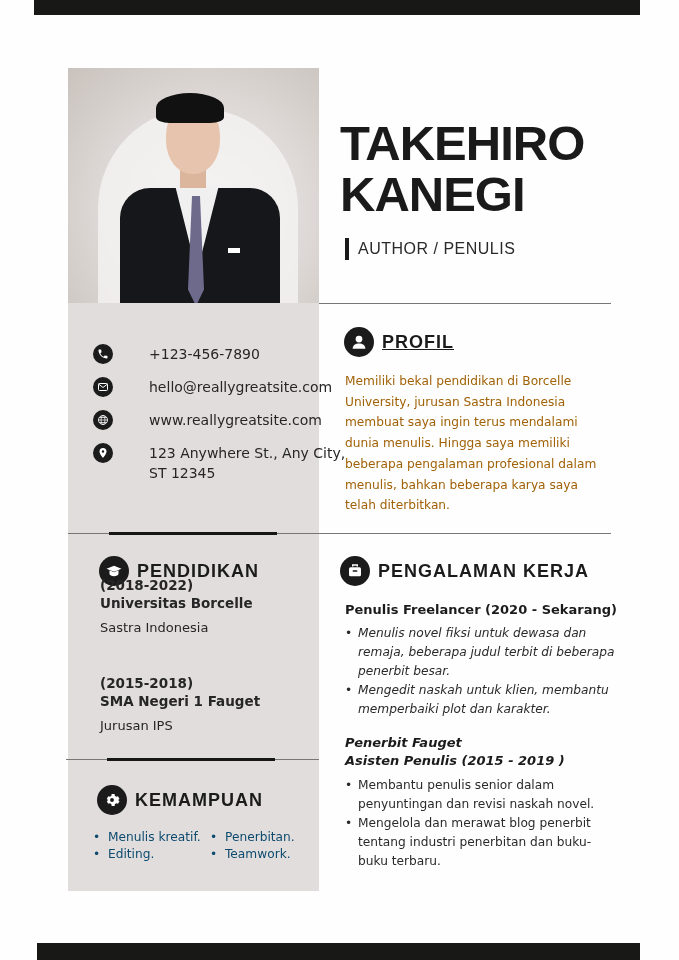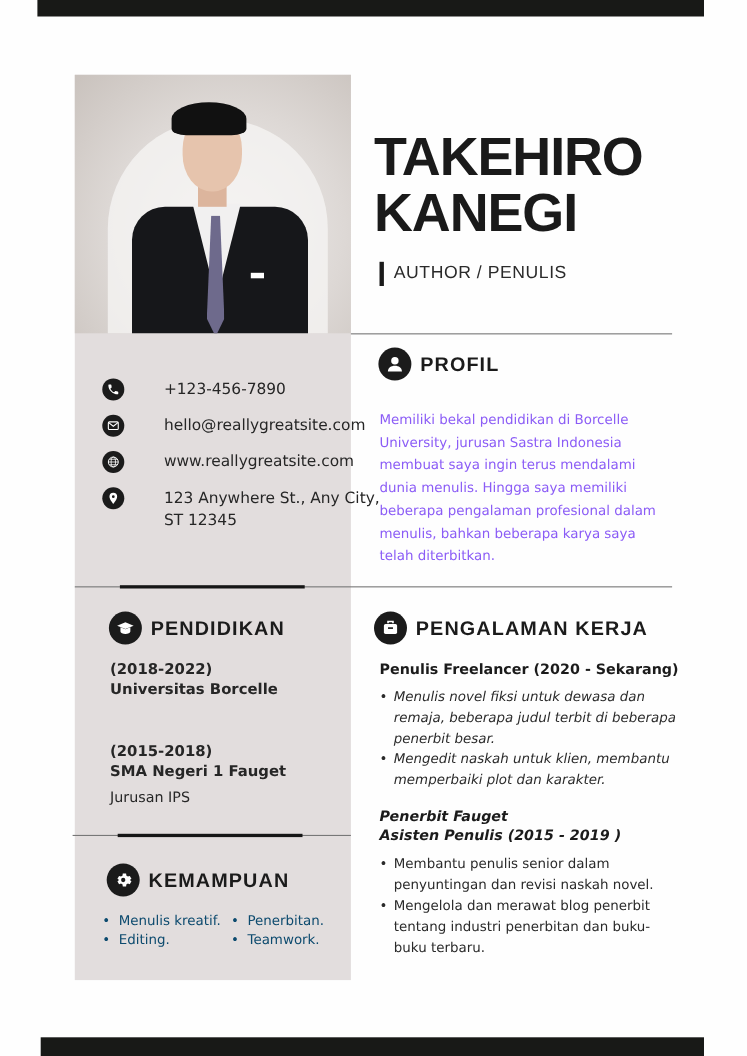--- a/index.html
+++ b/index.html
@@ -27,21 +27,21 @@
 
   .contact { position:absolute; left:93px; display:flex; align-items:flex-start; font-size:14px; color:#262626; line-height:20px;gap:28px; }
   .icircle { width:20px; height:20px; border-radius:50%; background:#1b1b1b; display:flex; align-items:center; justify-content:center; margin-right:8px; flex-shrink:0; }
   .icircle svg { width:12px; height:12px; }
 
   .sec-head { position:absolute; display:flex; align-items:center; }
   .sec-head .ic { width:30px; height:30px; border-radius:50%; background:#1b1b1b; display:flex; align-items:center; justify-content:center; margin-right:8px; }
   .sec-head .ic svg { width:18px; height:18px; }
   .sec-head .ttl { font-family:"Liberation Sans", sans-serif; font-weight:bold; font-size:18px; letter-spacing:1px; color:#1b1b1b; }
 
-  .para { position:absolute; left:345px; top:371px; width:265px; font-size:12.2px; line-height:20.7px; color:#8b5cf6; }
+  .para { position:absolute; left:345px; top:371px; width:265px; font-size:12.2px; line-height:20.7px; color:#a16207; }
   .edu { position:absolute; left:100px; width:210px; font-size:13.5px; color:#262626; }
   .edu .yr, .edu .sch { font-weight:bold; line-height:18px; }
   .edu .maj { font-size:13px; margin-top:8px; }
   .job-title { position:absolute; left:345px; font-weight:bold; font-size:13px; line-height:18px; color:#1b1b1b; }
   ul.bl { position:absolute; left:345px; width:270px; margin:0; padding:0; list-style:none; font-size:12.2px; line-height:19px; color:#2a2a2a; }
   ul.bl li { position:relative; padding-left:13px; }
   ul.bl li::before { content:"•"; position:absolute; left:0; top:0; }
   .skills { position:absolute; left:93px; top:829px; display:grid; grid-template-columns:117px 100px; font-size:12.2px; line-height:17px; color:#0c4a6e; }
   .skills div { position:relative; padding-left:15px; }
   .skills div::before { content:"•"; position:absolute; left:0; }
@@ -106,21 +106,21 @@
       <svg viewBox="0 0 24 24">
         <path fill="#fff" d="M12 2a7 7 0 0 0-7 7c0 5 7 13 7 13s7-8 7-13a7 7 0 0 0-7-7zm0 9.5A2.5 2.5 0 1 1 12 6.5a2.5 2.5 0 0 1 0 5z"></path>
       </svg>
     </span>
   <span>
     <div>123 Anywhere St., Any City,</div>
     <div>ST 12345</div>
   </span>
 </div>
 
-<div class="sec-head" style="left:344px; top:316px;">
+<div class="sec-head" style="left:344px; top:327px;text-decoration:underline;">
   <span class="ic">
       <svg viewBox="0 0 24 24">
         <circle cx="12" cy="8" r="4.5" fill="#fff"></circle>
         <path d="M3.5 21c0-4.5 3.8-7 8.5-7s8.5 2.5 8.5 7z" fill="#fff"></path>
       </svg>
     </span>
   <span class="ttl">PROFIL</span>
 </div>
 <div class="para">Memiliki bekal pendidikan di Borcelle University, jurusan Sastra  Indonesia membuat saya ingin terus mendalami dunia menulis. Hingga saya memiliki beberapa pengalaman profesional dalam menulis, bahkan beberapa karya saya telah diterbitkan.</div>
 
@@ -129,23 +129,24 @@
 
 <div class="sec-head" style="left:99px; top:556px;">
   <span class="ic">
       <svg viewBox="0 0 24 24">
         <path d="M2 9l10-4 10 4-10 4z" fill="#fff"></path>
         <path d="M6 11v5c0 1.5 3 3 6 3s6-1.5 6-3v-5l-6 2.5z" fill="#fff"></path>
       </svg>
     </span>
   <span class="ttl">PENDIDIKAN</span>
 </div>
-<div class="edu" style="top:600px;">
+<div class="edu" style="top:576px;">
   <div class="yr">(2018-2022)</div>
   <div class="sch">Universitas Borcelle</div>
+  <div class="maj">Sastra Indonesia</div>
 </div>
 <div class="edu" style="top:674px;">
   <div class="yr">(2015-2018)</div>
   <div class="sch">SMA Negeri 1 Fauget</div>
   <div class="maj">Jurusan IPS</div>
 </div>
 
 <div class="sec-head" style="left:340px; top:556px;">
   <span class="ic">
       <svg viewBox="0 0 24 24">

